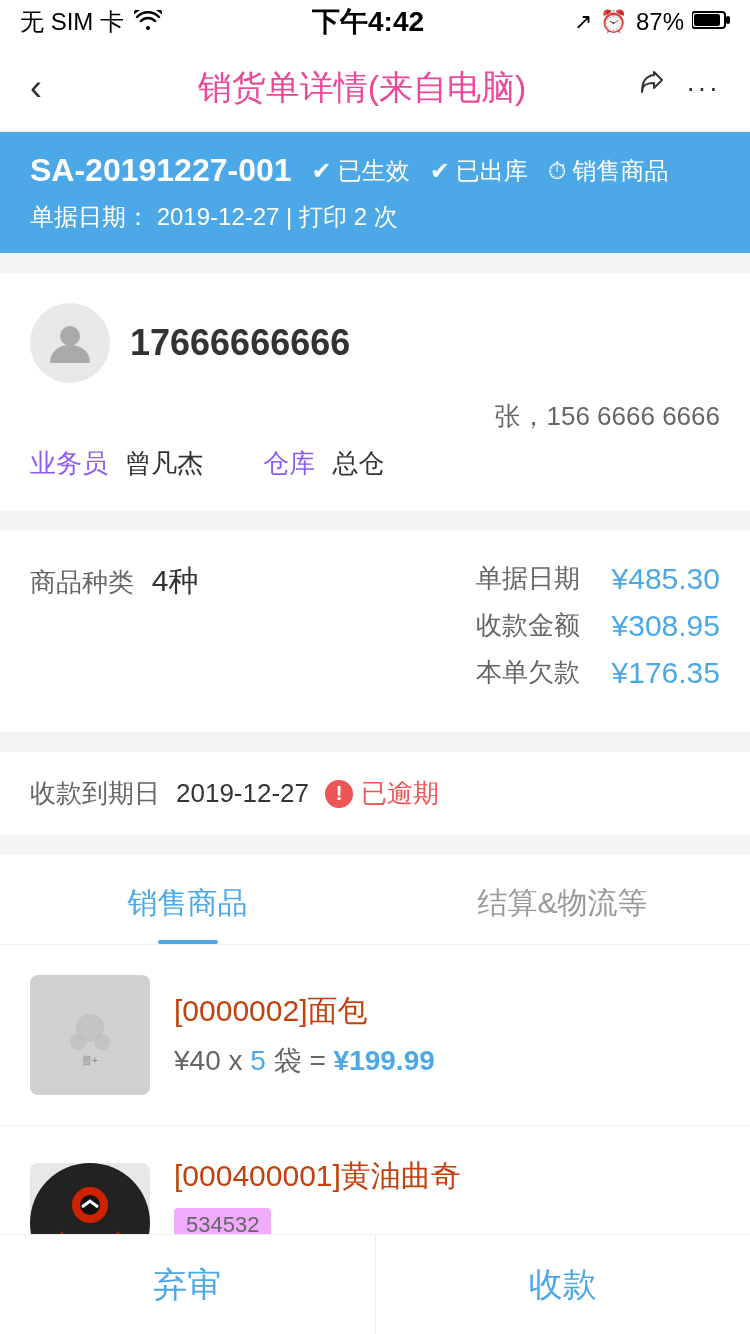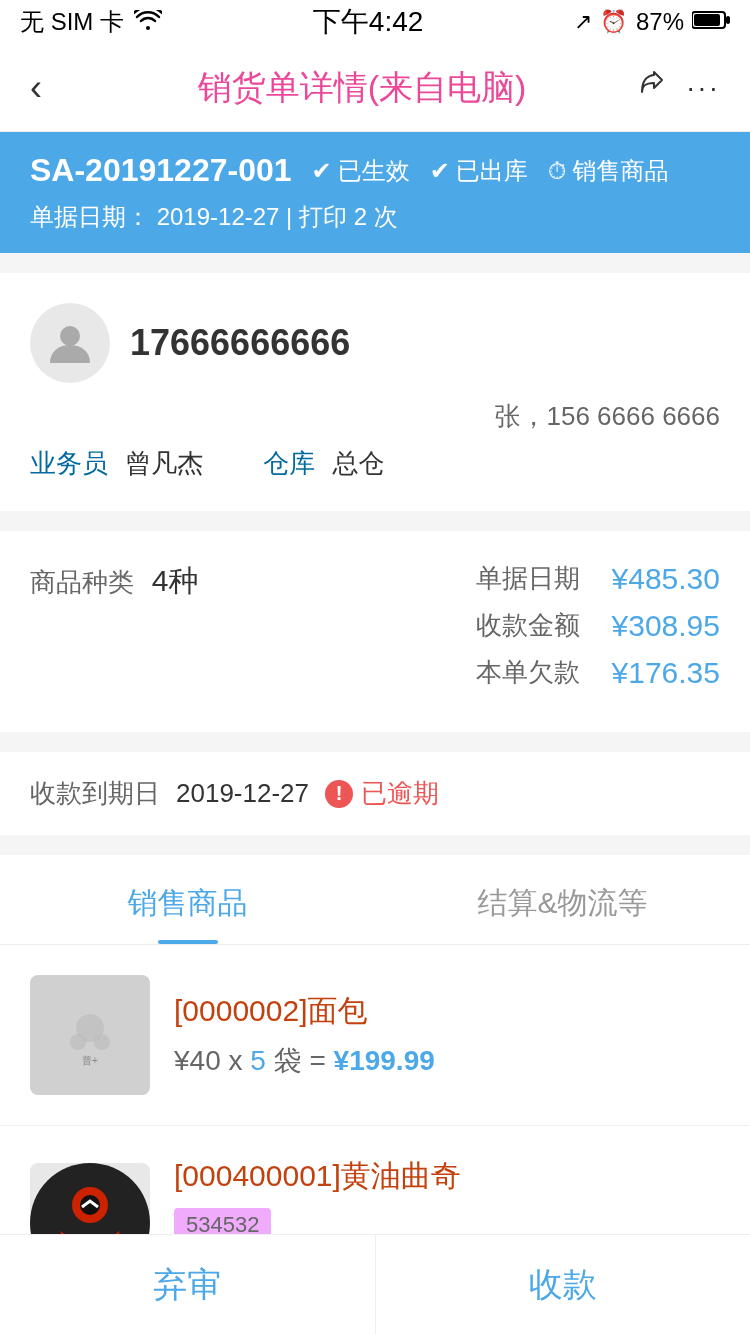--- a/index.html
+++ b/index.html
@@ -18,21 +18,21 @@
       height: 44px;
       background: #fff;
       display: flex;
       align-items: center;
       justify-content: space-between;
       padding: 0 20px;
       font-size: 24px;
       color: #000;
     }
     .status-bar-left { display: flex; align-items: center; gap: 10px; }
-    .status-bar-center { font-weight: 400; font-size: 28px; }
+    .status-bar-center { font-weight: 700; font-size: 28px; }
     .status-bar-right { display: flex; align-items: center; gap: 8px; font-size: 24px; }
 
     
     .nav-bar {
       height: 88px;
       background: #fff;
       display: flex;
       align-items: center;
       padding: 0 30px;
       border-bottom: 1px solid #eee;
@@ -118,21 +118,21 @@
       font-size: 26px;
       color: #666;
       margin-bottom: 12px;
     }
     .customer-meta {
       display: flex;
       font-size: 26px;
       color: #666;
       gap: 60px;
     }
-    .meta-label { color: #0369a1; margin-right: 10px; }
+    .meta-label { color: #8b5cf6; margin-right: 10px; }
     .meta-value { color: #333; }
 
     
     .stats-section {
       background: #fff;
       padding: 30px;
       margin-top: 20px;
       display: flex;
       align-items: flex-start;
     }

